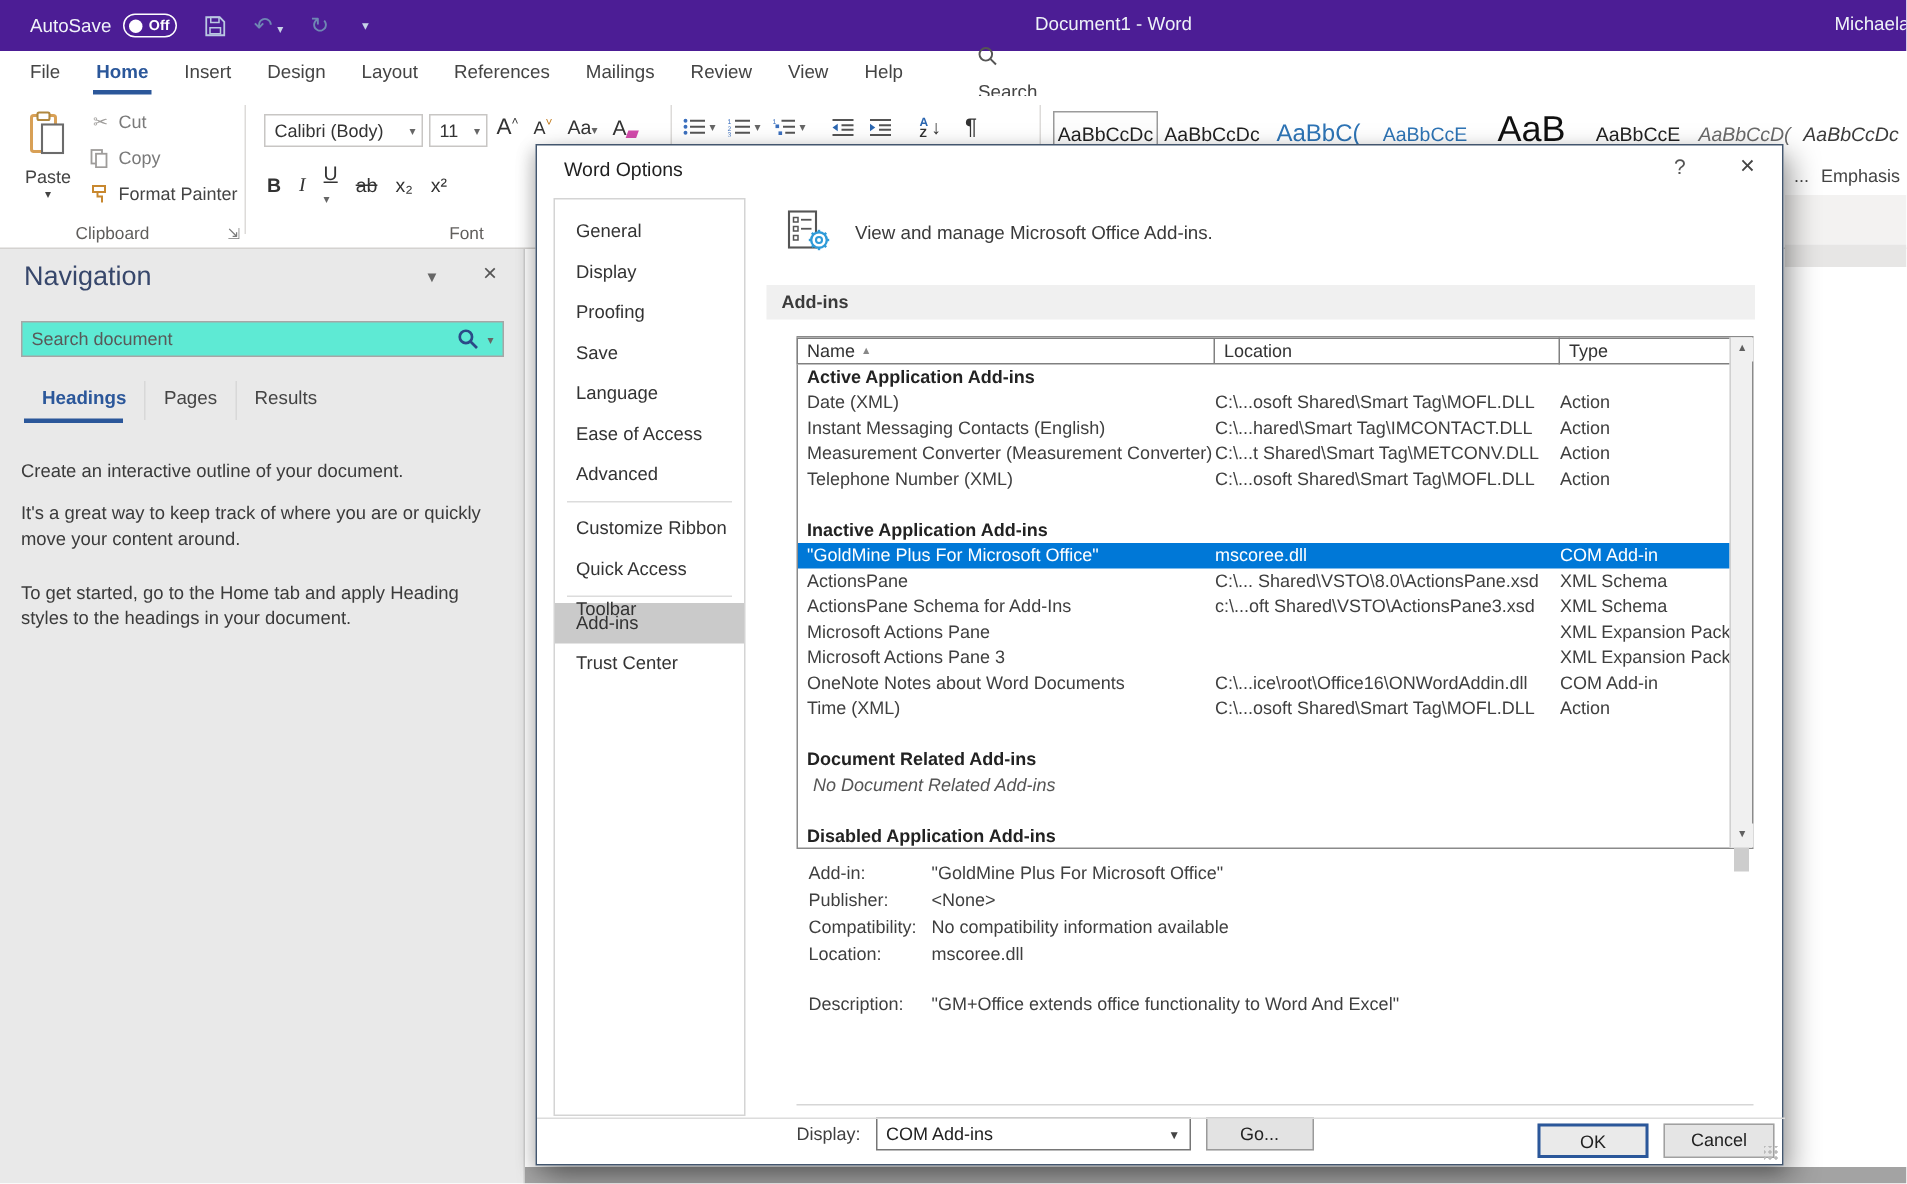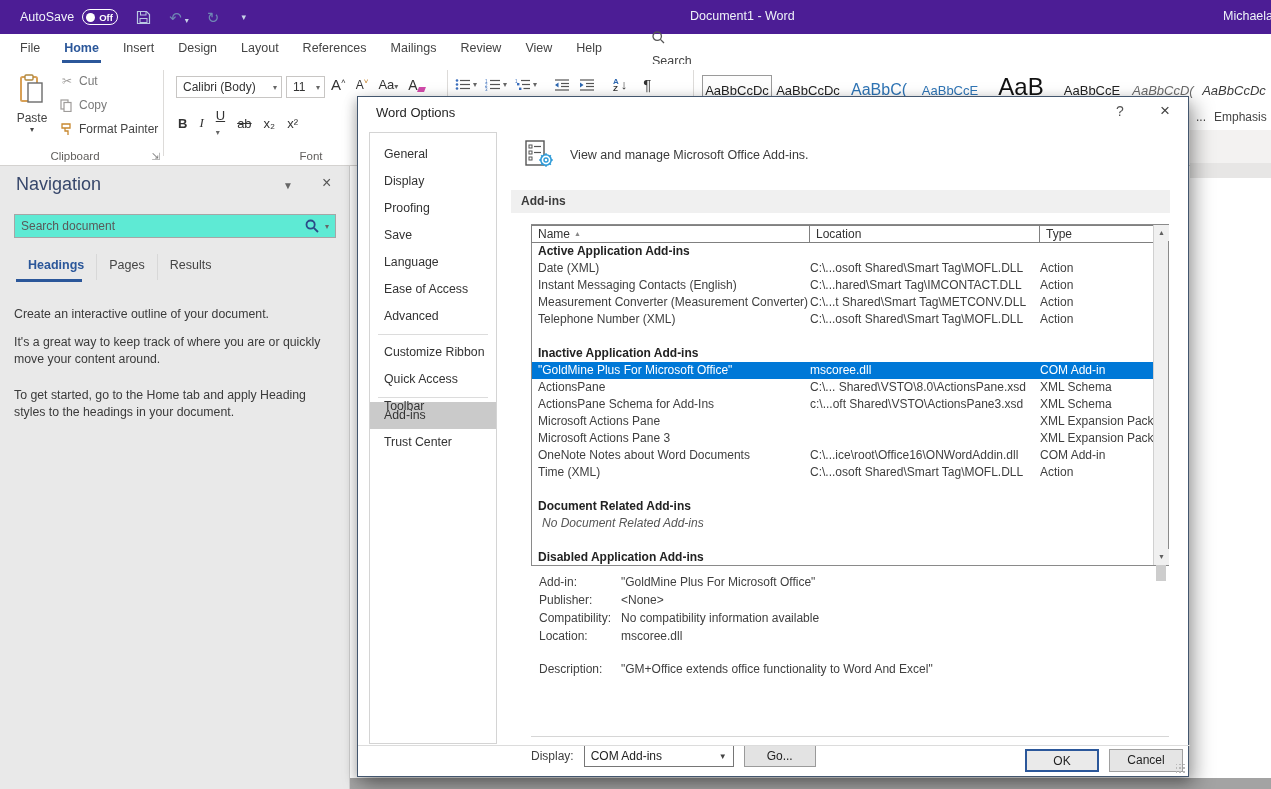--- a/index.html
+++ b/index.html
@@ -126,21 +126,21 @@
   .sc-btn { width:15px; height:16px; font-size:7px; color:#606060; text-align:center; line-height:16px; background:#f0f0f0; }
   #sc-down { position:absolute; bottom:0; }
   #sc-thumb { position:absolute; left:2px; right:2px; top:330px; height:26px; background:#cdcdcd; }
   
   .det-row { position:absolute; left:29px; display:flex; font-size:12px; color:#3f3f3f; }
   .det-label { width:82px; }
   .det-value { white-space:pre; }
   #dlg-divider { position:absolute; left:21px; top:604px; width:638px; height:1px; background:#d6d6d6; }
   #manage-row { position:absolute; left:21px; top:613px; display:flex; align-items:center; }
   #manage-label { font-size:12px; color:#3f3f3f; }
-  #manage-select { margin-left:10px; width:150px; height:22px; border:1px solid #767676; background:#fff; display:flex; align-items:center; justify-content:space-between; padding:0 6px; font-size:12px; color:#222;text-align:right; }
+  #manage-select { margin-left:10px; width:210px; height:22px; border:1px solid #767676; background:#fff; display:flex; align-items:center; justify-content:space-between; padding:0 6px; font-size:12px; color:#222;text-align:right; }
   #manage-select .ca { font-size:8px; color:#444; }
   #go-btn { margin-left:10px; width:72px; height:22px; background:#e3e3e3; border:1px solid #9a9a9a; text-align:center; line-height:20px; font-size:12px; color:#222; }
   #btm-sep { position:absolute; left:0; top:648px; width:832px; height:1px; background:#dcdcdc; }
   .dlg-btn { position:absolute; top:652px; width:74px; height:23px; text-align:center; line-height:21px; font-size:12px; color:#1f1f1f; background:#e5e5e5; }
   #ok-btn { left:667px; border:2px solid #2b579a; background:#eaeaea; }
   #cancel-btn { left:751px; border:1px solid #a0a0a0; }
   #resize-grip { position:absolute; right:2px; bottom:2px; width:10px; height:10px;
     background-image:radial-gradient(#b9b9b9 1px, transparent 1.2px);
     background-size:4px 4px; background-position:bottom right; }
 

